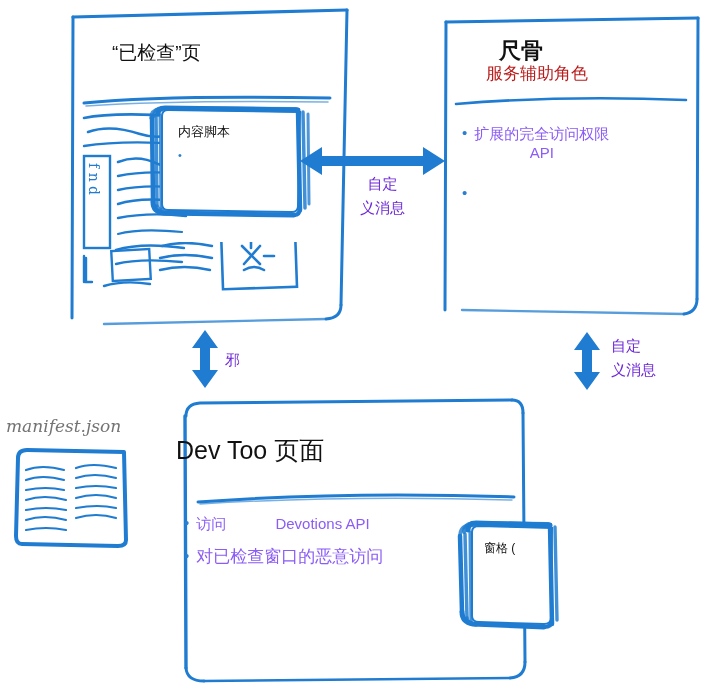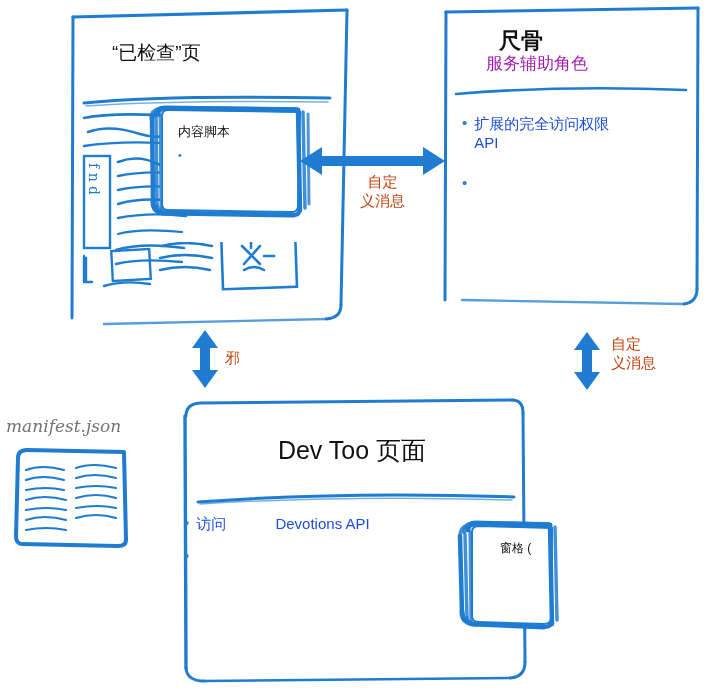--- a/index.html
+++ b/index.html
@@ -47,40 +47,40 @@
     color: #111;
     white-space: nowrap;
   }
   .title-bold {
     font-weight: bold;
     font-size: 22px;
   }
   .subtitle-cn {
     position: absolute;
     font-size: 17px;
-    color: #a21caf;
+    color: #b91c1c;
     white-space: nowrap;
   }
 
   .bullet-row {
     display: flex;
     align-items: flex-start;
     margin-bottom: 4px;
   }
   .dot {
     color: #2a7fd0;
     font-size: 15px;
     line-height: 17px;
     margin-right: 7px;
     flex: 0 0 auto;
   }
   .bullet-text {
     font-size: 15px;
     line-height: 19px;
-    color: #1d4ed8;
+    color: #8b5cf6;
     white-space: pre-line;
   }
 
   
   .inner-card {
     position: absolute;
     background: #fff;
   }
   .inner-card .inner-title {
     position: absolute;
@@ -100,23 +100,24 @@
   .inner-card .inner-bullet .bullet-text {
     font-size: 11px;
     line-height: 14px;
     white-space: pre-line;
   }
 
   
   .arrow-label {
     position: absolute;
     font-size: 15px;
-    line-height: 19px;
-    color: #c2410c;
+    line-height: 24px;
+    color: #6d28d9;
     white-space: pre-line;
+    font-family: Liberation Serif, serif;
   }
 
   
   .manifest-label {
     position: absolute;
     font-family: "DejaVu Serif", serif;
     font-style: italic;
     font-size: 17px;
     color: #737373;
     white-space: nowrap;
@@ -208,21 +209,21 @@
         <path d="M160,12 L161,102" stroke="#1f7cd0" stroke-width="3" fill="none" stroke-linecap="round" opacity="0.8"></path>
         <path d="M146,113 Q152,113 152,106" stroke="#1f7cd0" stroke-width="4" fill="none" stroke-linecap="round"></path>
       </svg>
       <div class="inner-title">内容脚本</div>
       <div class="inner-bullet">
         <span class="dot">•</span>
       </div>
     </div>
   </div>
 
-  <div class="panel" style="left:440px; top:4px; width:264px; height:308px;">
+  <div class="panel" style="left:440px; top:14px; width:264px; height:308px;text-align:center;">
     <svg class="frame" viewBox="0 0 264 308" preserveAspectRatio="none">
       <path d="M6,8 L258,4 L256,286 Q256,300 244,302 L12,300 Z" fill="#ffffff" stroke="none"></path>
       <path d="M6,8 L258,4" stroke="#1f7cd0" stroke-width="3.2" fill="none" stroke-linecap="round"></path>
       <path d="M258,4 L257,285" stroke="#1f7cd0" stroke-width="3" fill="none" stroke-linecap="round"></path>
       <path d="M257,285 Q257,298 244,300" stroke="#1f7cd0" stroke-width="3" fill="none" stroke-linecap="round"></path>
       <path d="M244,300 L22,296" stroke="#1f7cd0" stroke-width="2.4" fill="none" stroke-linecap="round" opacity="0.75"></path>
       <path d="M6,8 L5,296" stroke="#1f7cd0" stroke-width="3" fill="none" stroke-linecap="round"></path>
     </svg>
 
     <div class="title-cn title-bold" style="left:59px; top:22px;">尺骨</div>
@@ -292,51 +293,52 @@
       <path d="M8,18 Q8,6 22,6 L336,4 Q346,4 346,16 L348,268 Q348,282 334,283 L22,285 Q8,285 8,272 Z" fill="#ffffff" stroke="none"></path>
       <path d="M10,20 Q10,8 24,7 L336,4" stroke="#1f7cd0" stroke-width="3" fill="none" stroke-linecap="round"></path>
       <path d="M336,4 Q347,4 347,17" stroke="#1f7cd0" stroke-width="3" fill="none" stroke-linecap="round"></path>
       <path d="M347,17 L349,266" stroke="#1f7cd0" stroke-width="3" fill="none" stroke-linecap="round"></path>
       <path d="M349,266 Q349,281 334,282" stroke="#1f7cd0" stroke-width="3" fill="none" stroke-linecap="round"></path>
       <path d="M334,282 L28,285" stroke="#1f7cd0" stroke-width="2.6" fill="none" stroke-linecap="round"></path>
       <path d="M28,285 Q11,285 10,272" stroke="#1f7cd0" stroke-width="3" fill="none" stroke-linecap="round"></path>
       <path d="M10,272 L9,20" stroke="#1f7cd0" stroke-width="3.4" fill="none" stroke-linecap="round"></path>
     </svg>
 
-    <div class="abs" style="left:0; top:38px; width:352px; text-align:center;">
+    <div class="abs" style="left:0; top:38px; width:352px; text-align:left;">
       <span style="font-size:25px; color:#111;">Dev Too 页面</span>
     </div>
 
     <svg class="abs" style="left:20px; top:96px;" width="320" height="14">
       <path d="M2,10 Q150,-1 318,5" stroke="#1f7cd0" stroke-width="3" fill="none" stroke-linecap="round"></path>
       <path d="M4,12 Q150,3 316,8" stroke="#1f7cd0" stroke-width="1.5" fill="none" stroke-linecap="round" opacity="0.6"></path>
     </svg>
 
     <div class="abs" style="left:8px; top:118px; width:260px;">
       <div class="bullet-row" style="margin-bottom:14px;">
         <span class="dot">•</span>
         <span class="bullet-text">访问　　　 Devotions API</span>
       </div>
       <div class="bullet-row">
         <span class="dot">•</span>
+        <span class="bullet-text" style="font-size:17px;">对已检查窗口的恶意访问</span>
       </div>
     </div>
 
     <div class="abs" style="left:280px; top:118px; width:105px; height:130px;">
       <svg class="abs" style="left:0; top:0;" width="110" height="135">
         <path d="M16,18 Q16,12 23,12 L96,14 L95,104 Q95,110 88,110 L23,108 Q16,108 16,102 Z" fill="#ffffff" stroke="#1f7cd0" stroke-width="2"></path>
         <path d="M12,16 Q12,9 20,9 L94,11" stroke="#1f7cd0" stroke-width="5" fill="none" stroke-linecap="round"></path>
         <path d="M8,18 Q8,10 17,9 L92,10" stroke="#1f7cd0" stroke-width="4" fill="none" stroke-linecap="round" opacity="0.88"></path>
         <path d="M4,22 Q4,12 14,11 L88,12" stroke="#1f7cd0" stroke-width="3.5" fill="none" stroke-linecap="round" opacity="0.82"></path>
         <path d="M4,22 L6,98" stroke="#1f7cd0" stroke-width="4.5" fill="none" stroke-linecap="round"></path>
         <path d="M9,20 L11,104" stroke="#1f7cd0" stroke-width="3.5" fill="none" stroke-linecap="round" opacity="0.85"></path>
         <path d="M14,18 L15,108" stroke="#1f7cd0" stroke-width="3.2" fill="none" stroke-linecap="round" opacity="0.82"></path>
         <path d="M6,98 Q6,108 17,110 L88,113" stroke="#1f7cd0" stroke-width="5" fill="none" stroke-linecap="round"></path>
         <path d="M11,104 Q12,110 20,111" stroke="#1f7cd0" stroke-width="3.4" fill="none" stroke-linecap="round" opacity="0.8"></path>
         <path d="M94,11 L96,110" stroke="#1f7cd0" stroke-width="4.5" fill="none" stroke-linecap="round"></path>
         <path d="M99,13 L101,106" stroke="#1f7cd0" stroke-width="3.4" fill="none" stroke-linecap="round" opacity="0.85"></path>
         <path d="M88,113 Q96,113 96,106" stroke="#1f7cd0" stroke-width="4" fill="none" stroke-linecap="round"></path>
       </svg>
-      <div class="pane-label" style="left:28px; top:26px;margin-left:16px;">窗格 (</div>
+      <div class="pane-label" style="left:28px; top:26px;">窗格 (</div>
     </div>
   </div>
 
 </div>
 
 </body></html>

